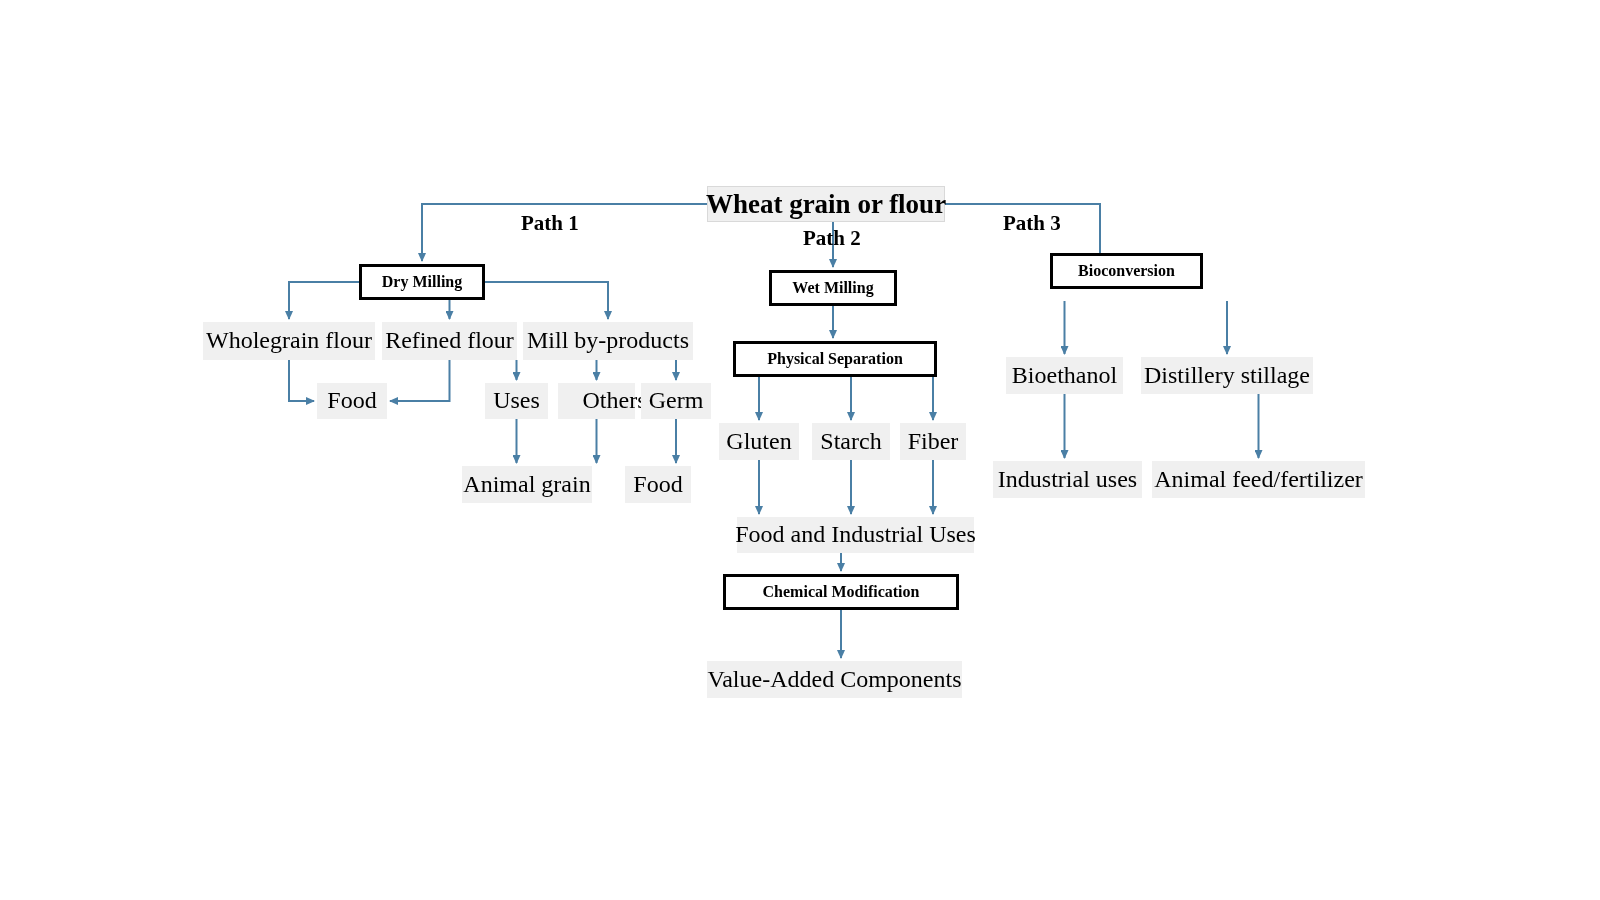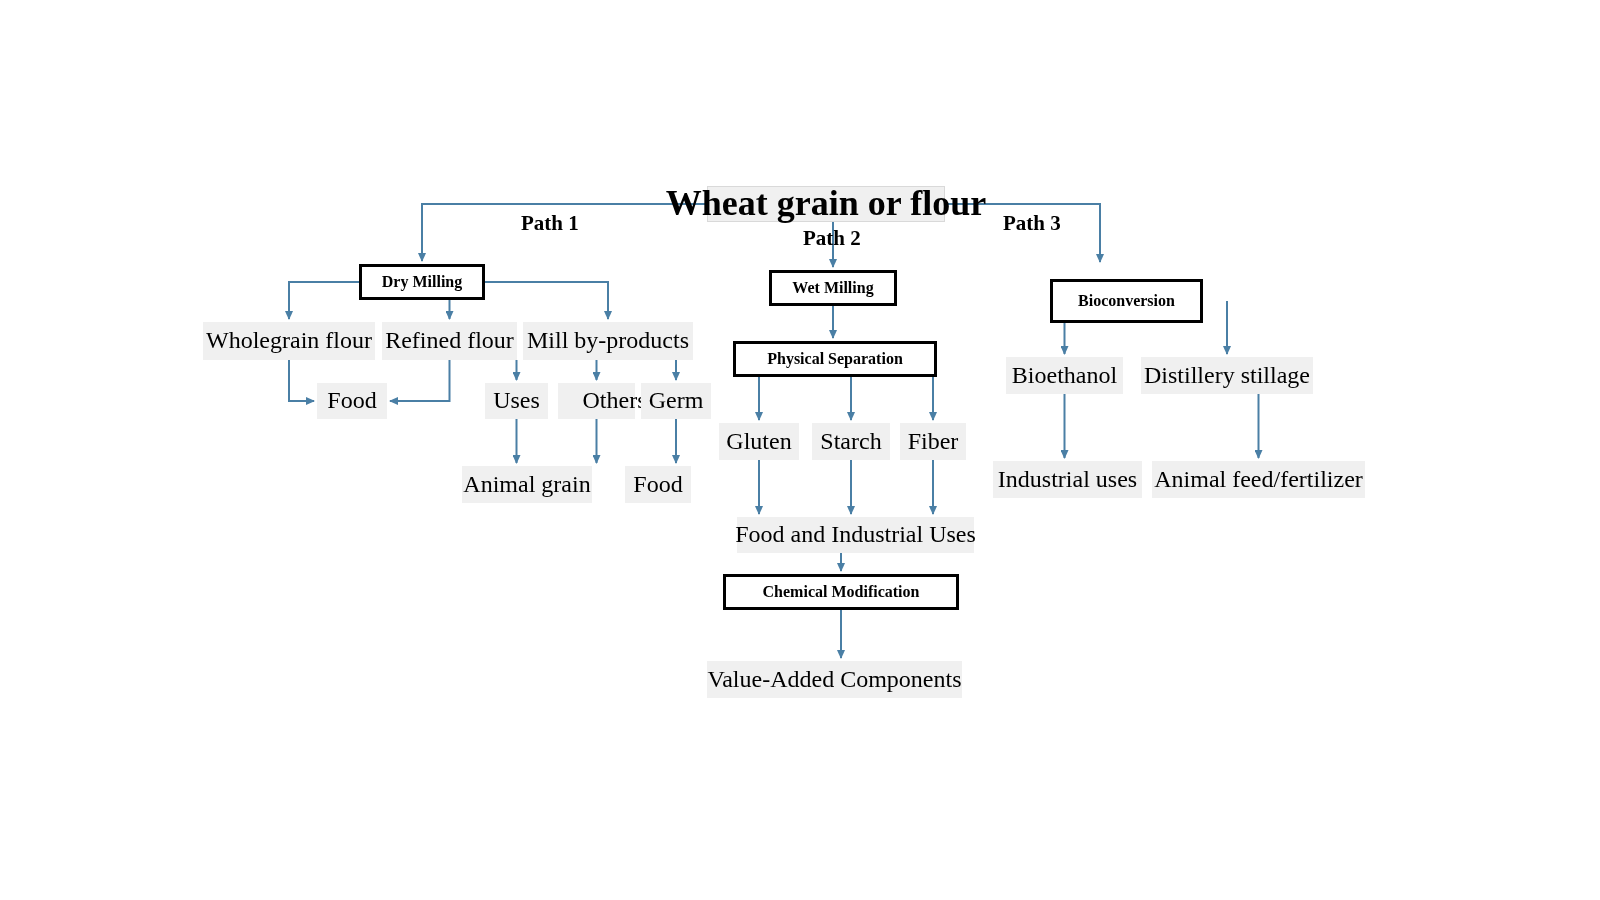--- a/index.html
+++ b/index.html
@@ -47,21 +47,21 @@
     background: #ffffff;
     border: 3px solid #000000;
     box-shadow: 0 0 0 1px #ffffff inset;
     font-weight: bold;
     font-size: 16px;
   }
   .node.root {
     background: #f0f0f0;
     border: 1px solid #d9d9d9;
     font-weight: bold;
-    font-size: 36px;
+    font-size: 27px;
   }
   .path-label {
     position: absolute;
     font-weight: bold;
     font-size: 21px;
     color: #000000;
     white-space: nowrap;
   }
 </style>
 </head>
@@ -163,21 +163,21 @@
   <div class="node plain" style="left:737px;top:517px;width:237px;height:36px;">
     <span>Food and Industrial Uses</span>
   </div>
   <div class="node plain" style="left:707px;top:661px;width:255px;height:37px;">
     <span>Value-Added Components</span>
   </div>
   <div class="node process" style="left:723px;top:574px;width:236px;height:36px;">
     <span>Chemical Modification</span>
   </div>
 
-  <div class="node process" style="left:1050px;top:279px;width:153px;height:44px;">
+  <div class="node process" style="left:1050px;top:253px;width:153px;height:36px;">
     <span>Bioconversion</span>
   </div>
   <div class="node plain" style="left:1006px;top:357px;width:117px;height:37px;">
     <span>Bioethanol</span>
   </div>
   <div class="node plain" style="left:1141px;top:357px;width:172px;height:37px;">
     <span>Distillery stillage</span>
   </div>
   <div class="node plain" style="left:993px;top:461px;width:149px;height:37px;">
     <span>Industrial uses</span>

